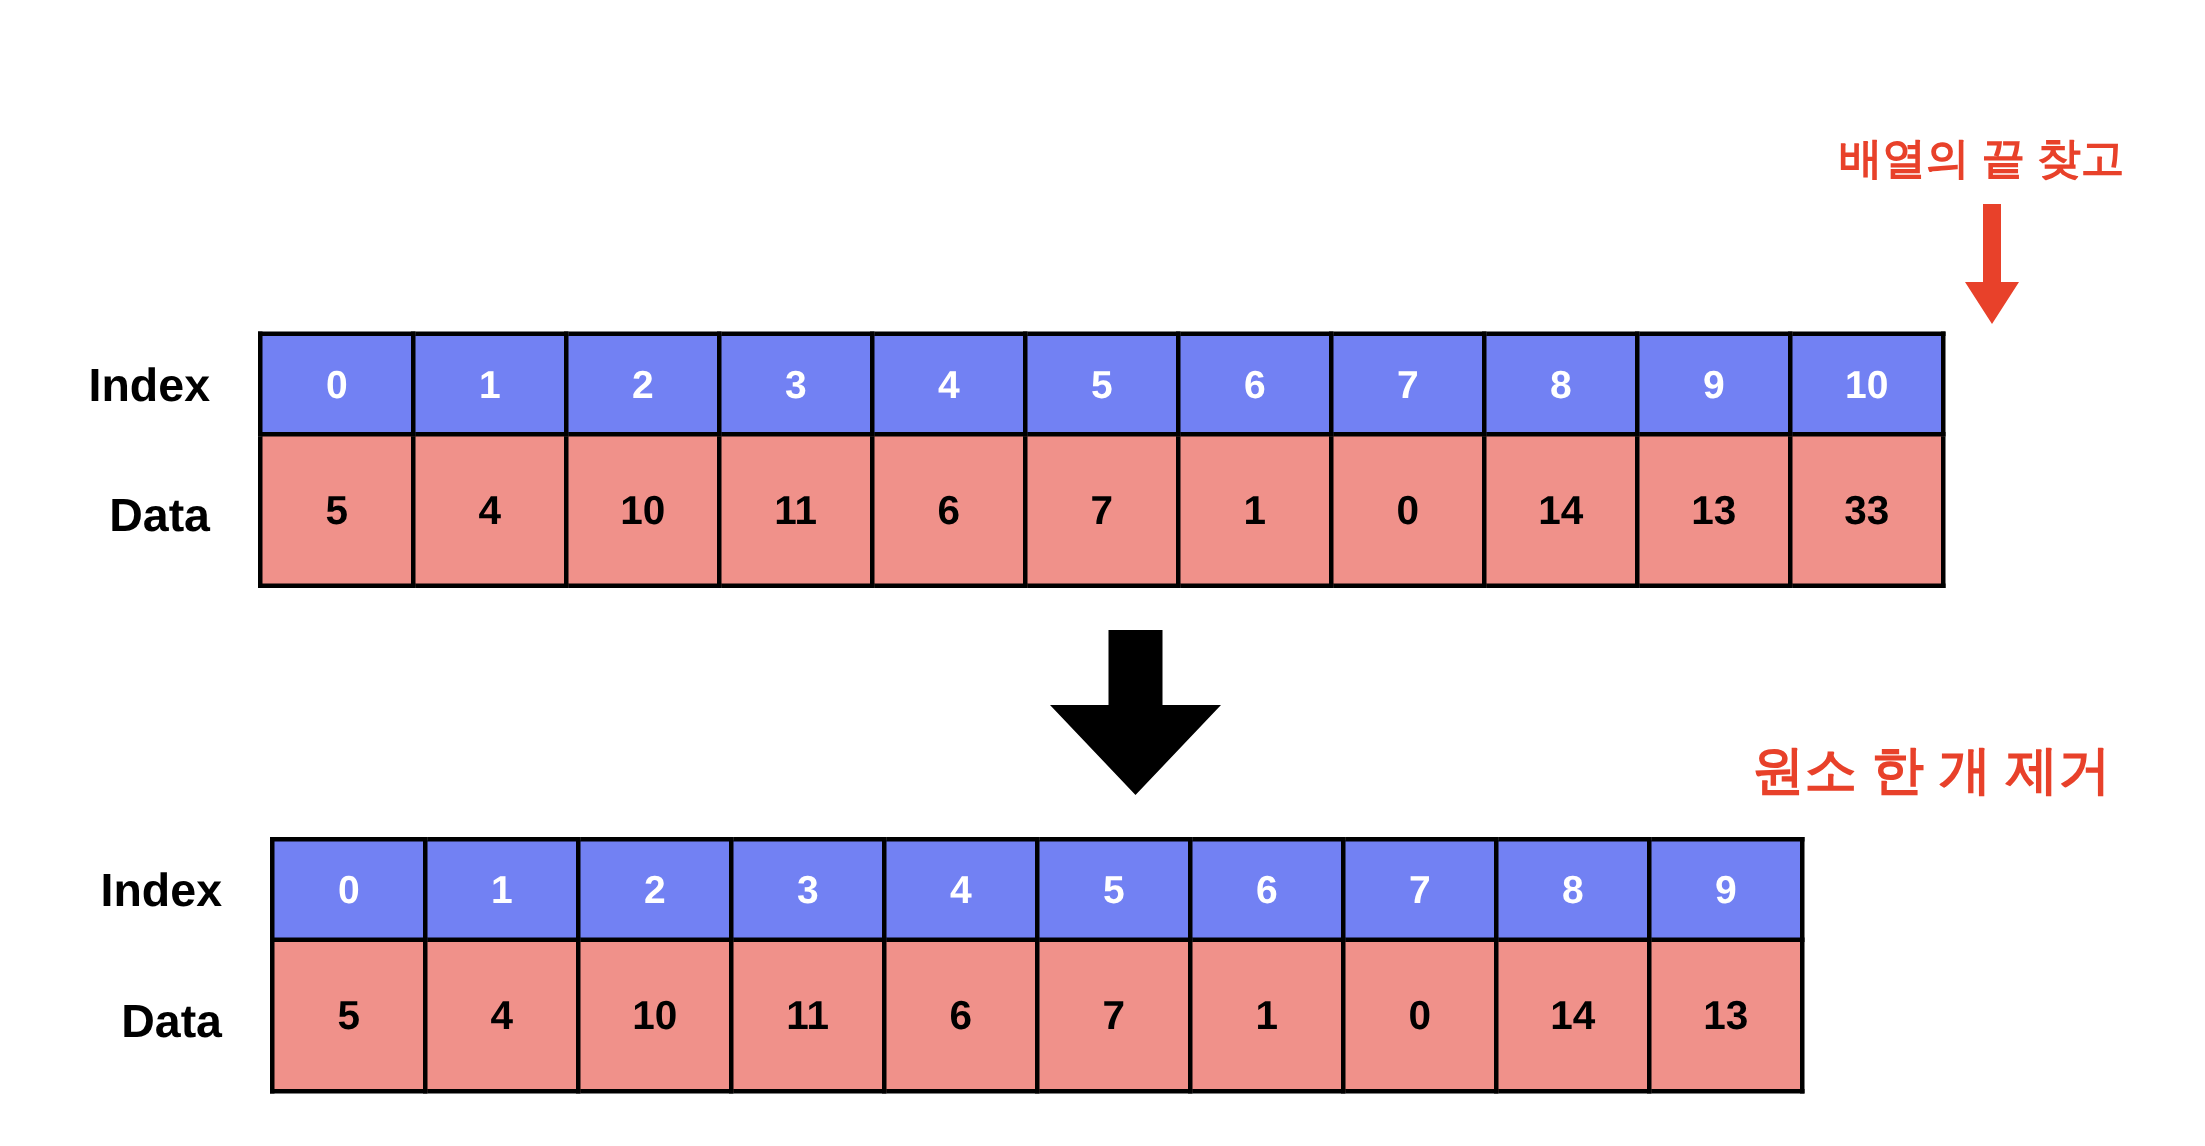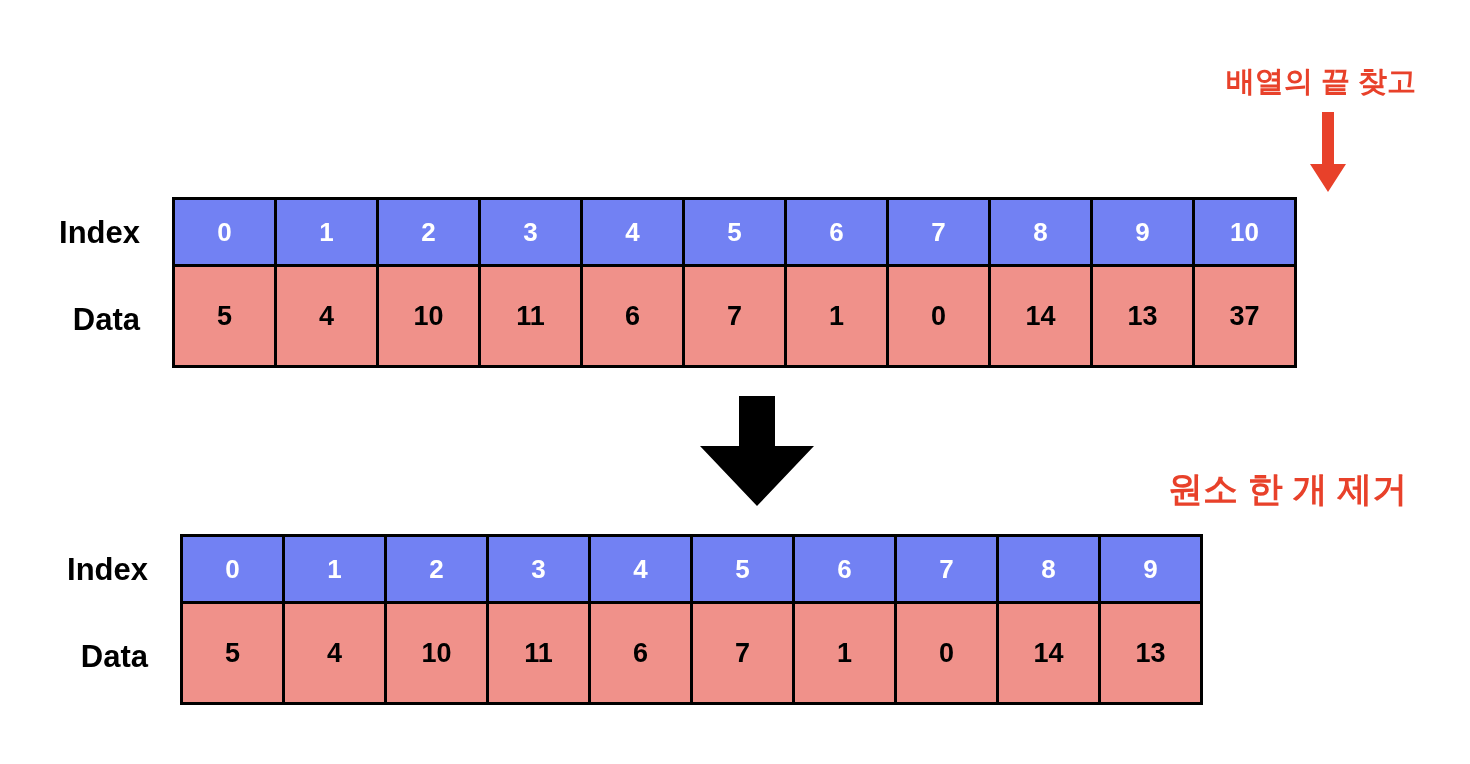--- a/index.html
+++ b/index.html
@@ -12,20 +12,21 @@
     height: 764px;
     position: relative;
     overflow: hidden;
     font-family: "Liberation Sans", "DejaVu Sans", sans-serif;
     -webkit-font-smoothing: antialiased;
   }
 
   .stage {
     position: absolute;
     inset: 0;
+    margin-top: 24px;
   }
 
   
   .annotation {
     position: absolute;
     font-weight: bold;
     font-size: 29px;
     letter-spacing: 0px;
     white-space: nowrap;
     color: #E8412A;
@@ -139,21 +140,21 @@
         <td class="data-cell">5</td>
         <td class="data-cell">4</td>
         <td class="data-cell">10</td>
         <td class="data-cell">11</td>
         <td class="data-cell">6</td>
         <td class="data-cell">7</td>
         <td class="data-cell">1</td>
         <td class="data-cell">0</td>
         <td class="data-cell">14</td>
         <td class="data-cell">13</td>
-        <td class="data-cell">37</td>
+        <td class="data-cell">33</td>
       </tr>
     </tbody>
   </table>
 
   <div class="black-arrow">
     <svg width="118" height="112" viewBox="0 0 118 112" xmlns="http://www.w3.org/2000/svg">
       <path d="M41 0 H77 V50 H116 L59 110 L2 50 H41 Z" fill="#000000"></path>
     </svg>
   </div>
 

